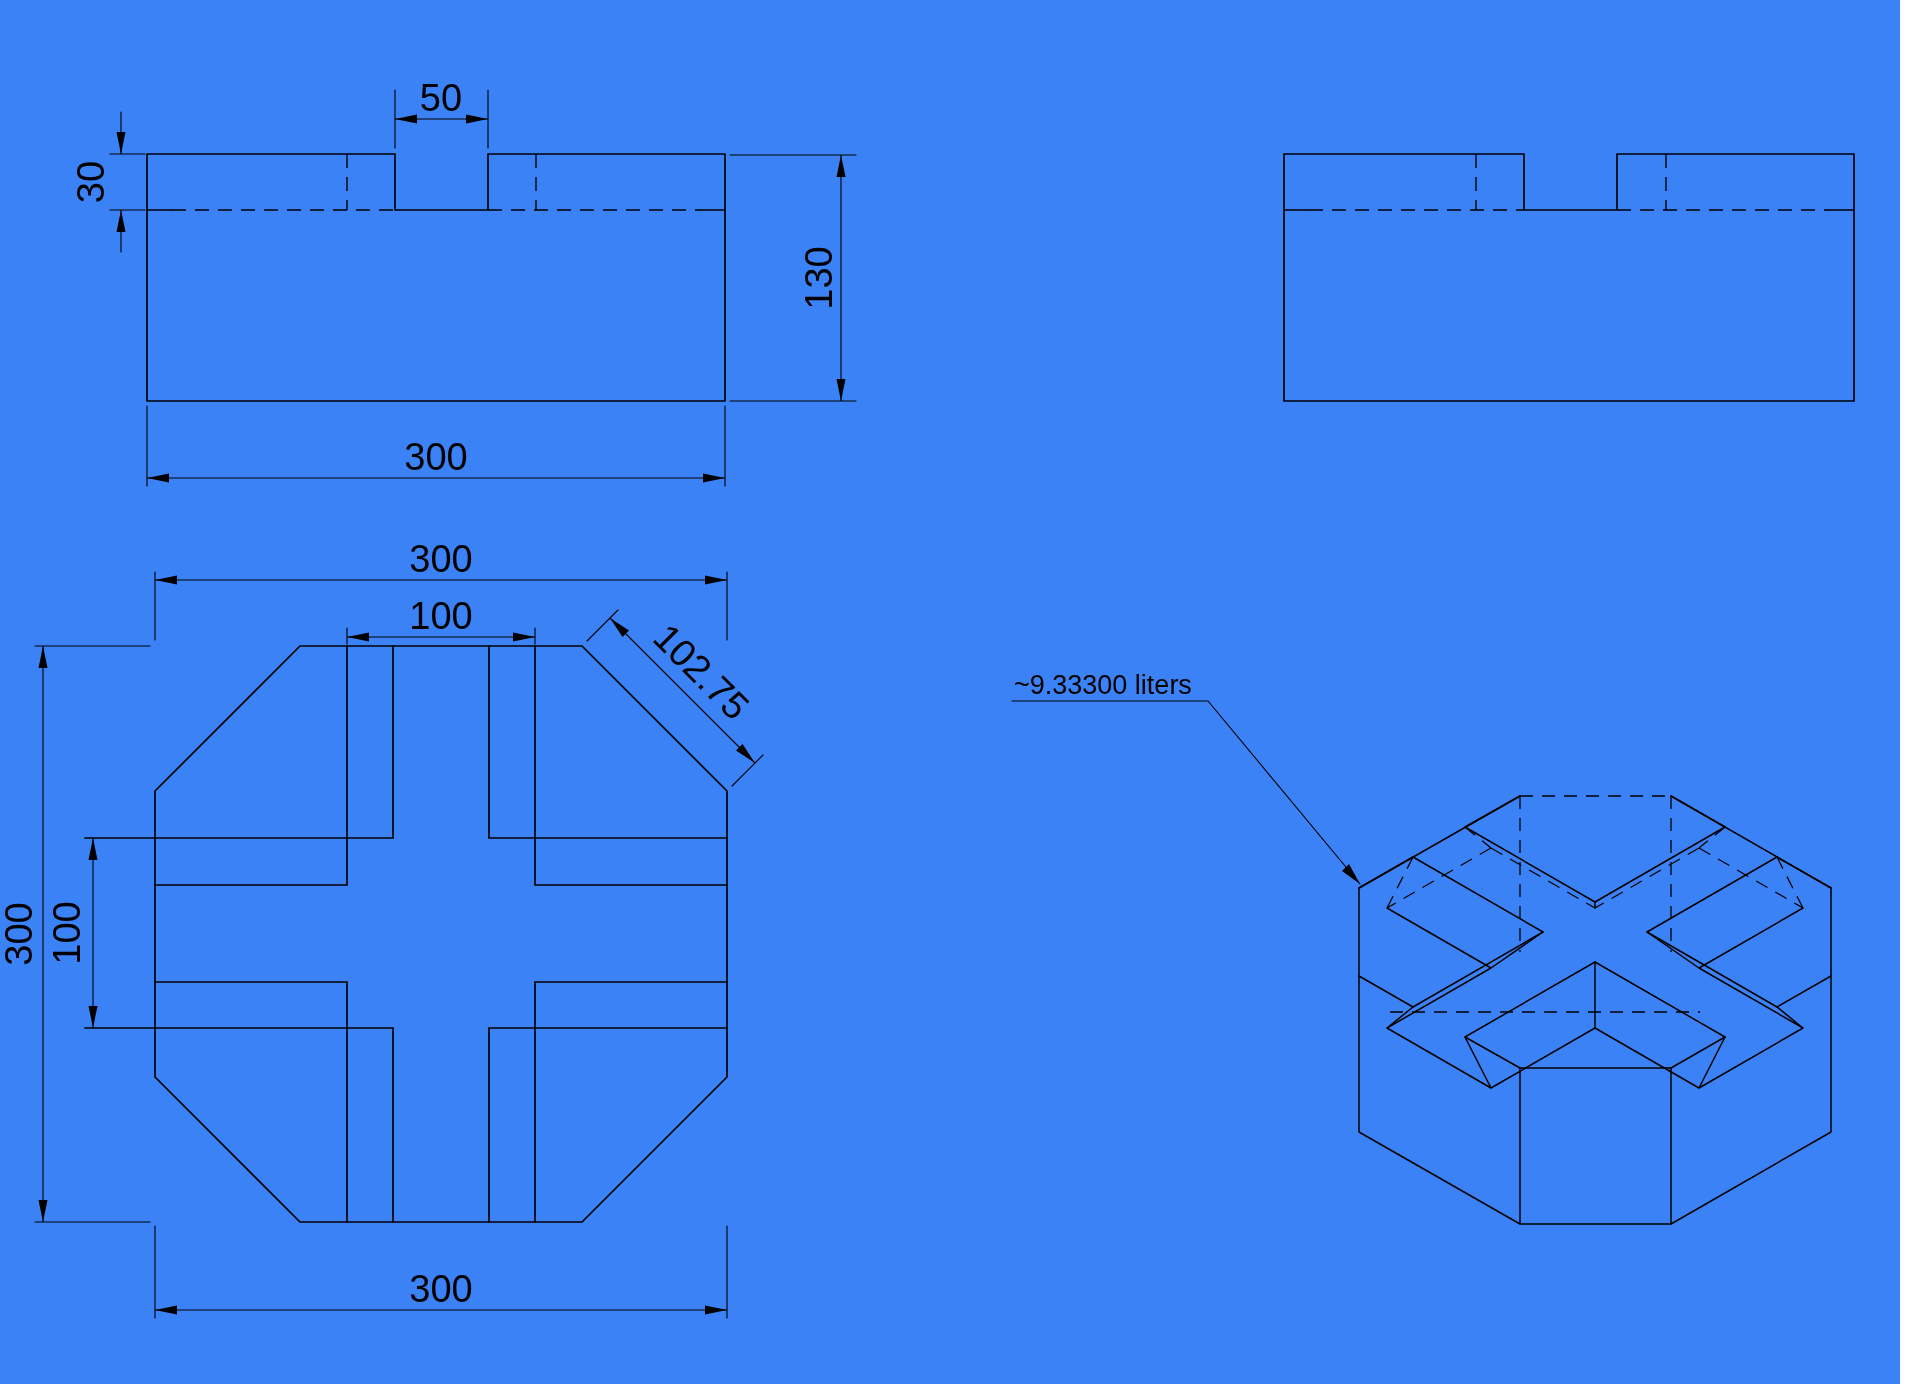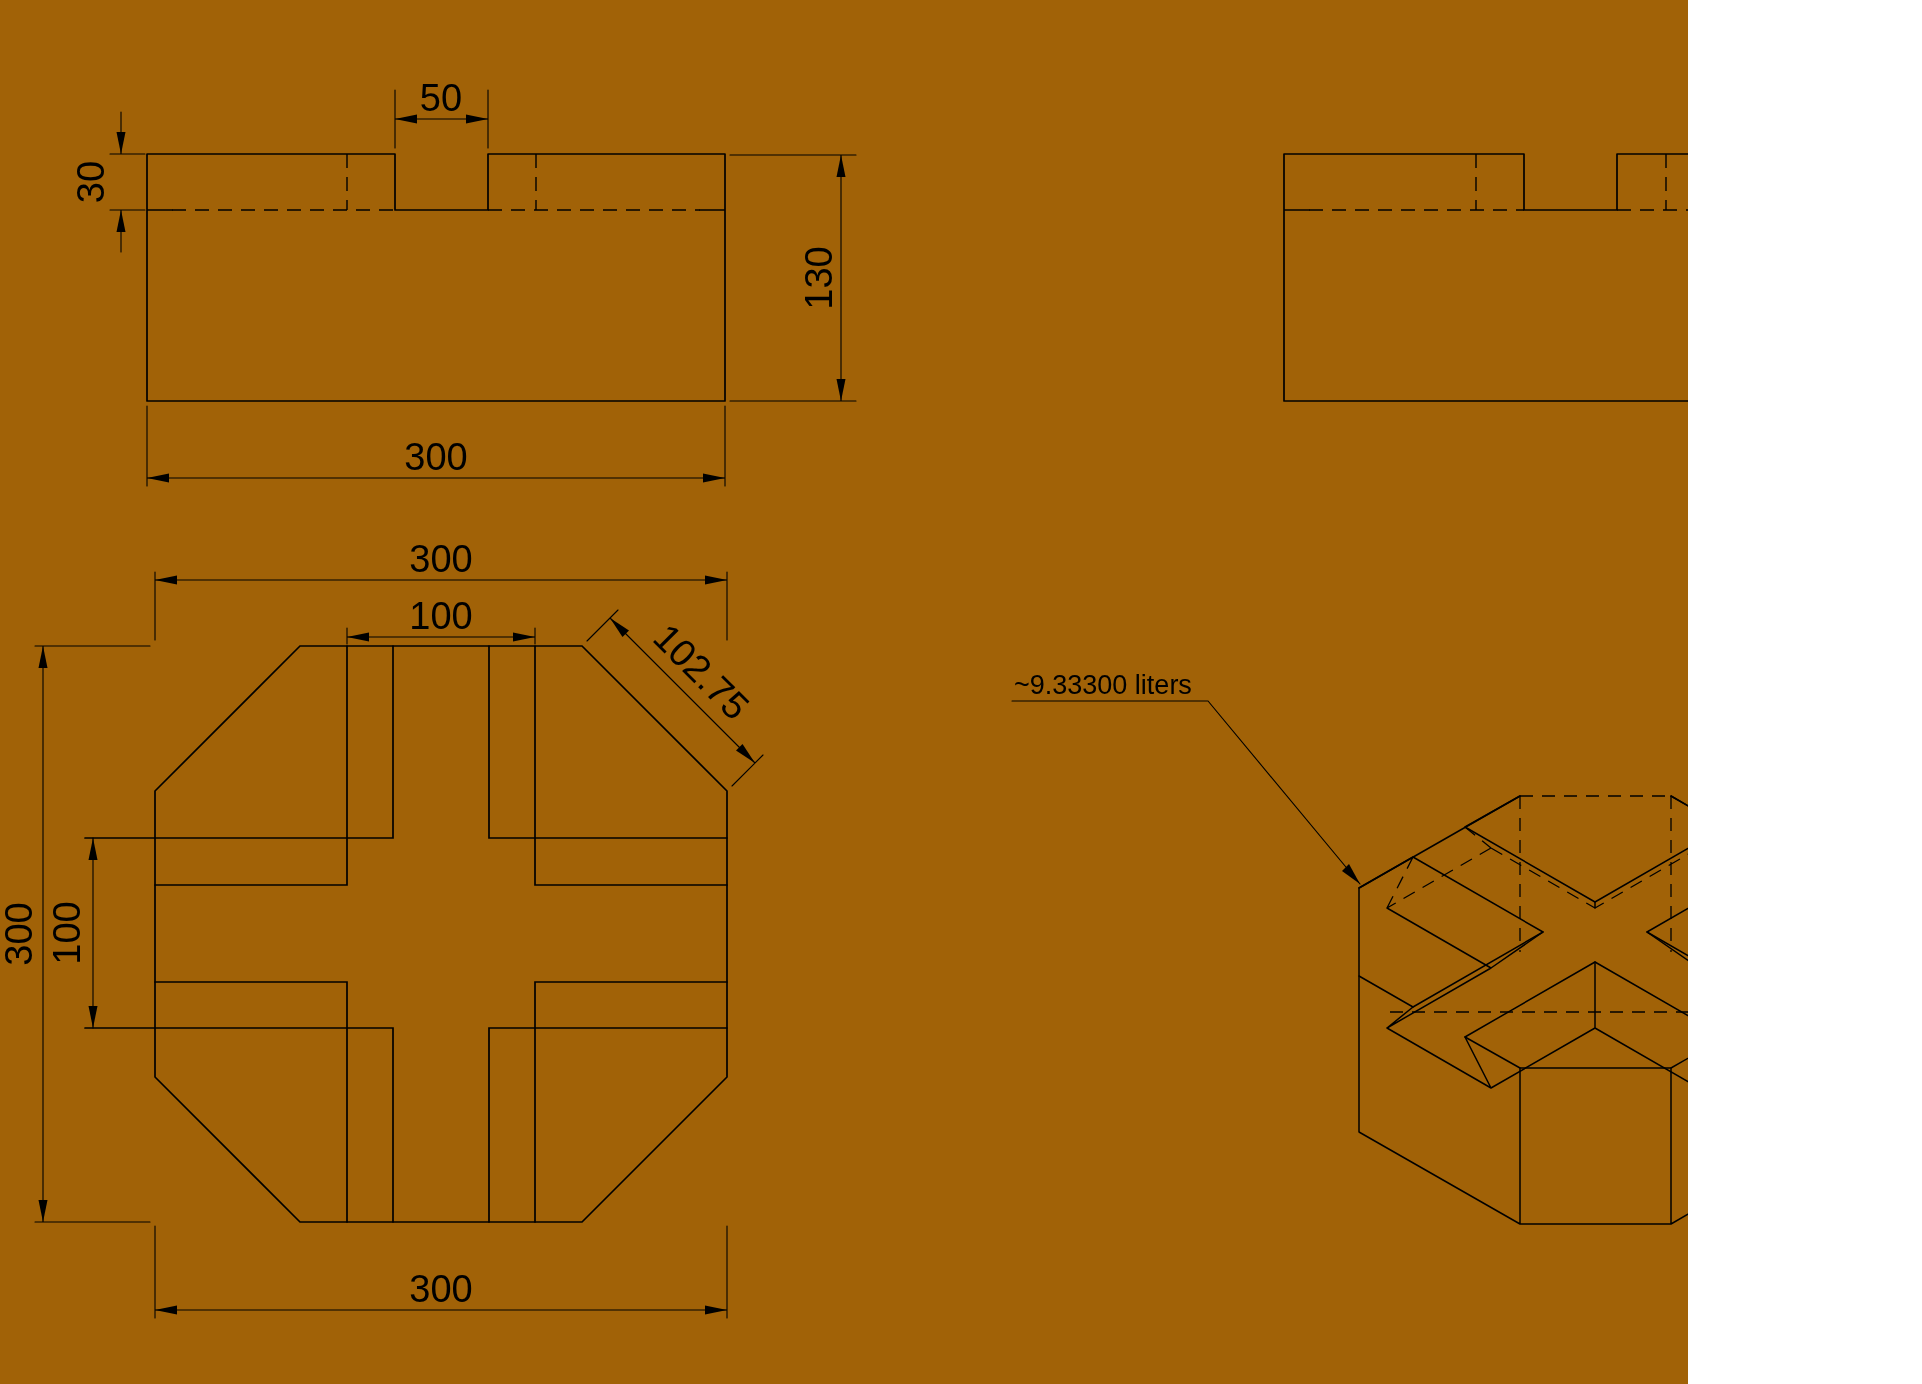--- a/index.html
+++ b/index.html
@@ -1,16 +1,16 @@
 <!DOCTYPE html>
 <html><head>
 <meta charset="utf-8">
 <style>
   html,body{margin:0;padding:0;background:#ffffff;}
-  .canvas{width:1688px;height:1384px;background:#a16207;position:relative;overflow:hidden;}
+  .canvas{width:1900px;height:1384px;background:#3b82f6;position:relative;overflow:hidden;}
   svg{display:block;}
   text{font-family:"Liberation Sans","DejaVu Sans",sans-serif;fill:#000;}
   .dimtext{font-size:38px;}
   .leadertext{font-size:27px;}
   .solid{stroke:#000;stroke-width:1.7;fill:none;stroke-linecap:round;}
   .hidden-line{stroke:#000;stroke-width:1.4;fill:none;stroke-dasharray:14 9;stroke-linecap:butt;}
   .dim{stroke:#000;stroke-width:1.1;fill:none;stroke-linecap:round;}
   .iso{stroke:#000;stroke-width:1.5;fill:none;stroke-linejoin:round;stroke-linecap:round;}
   .isodash{stroke:#000;stroke-width:1.3;fill:none;stroke-dasharray:13 9;}
   .arrow{fill:#000;stroke:none;}

